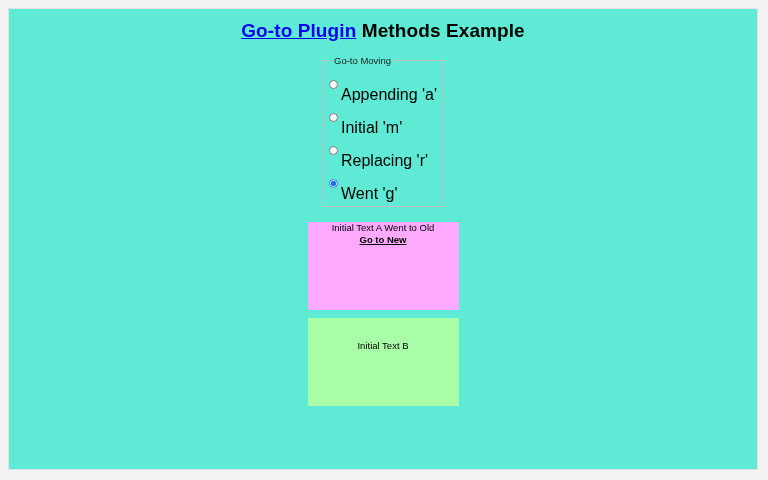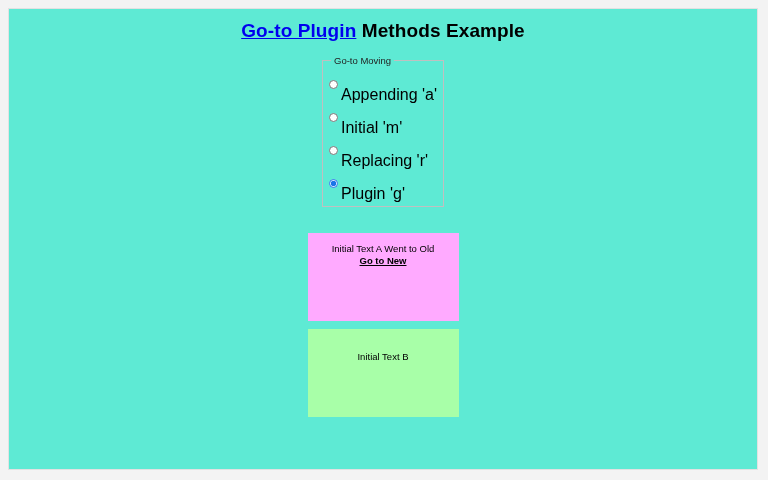--- a/index.html
+++ b/index.html
@@ -81,21 +81,21 @@
     width: 151px;
     height: 88px;
     margin: 0 auto;
     box-sizing: border-box;
     text-align: center;
     font-size: 9.5px;
     color: #000000;
     line-height: 12px;
   }
 
-  .box-pink   { background: #ffaaff; margin-top: 26px; padding-top: 10px; }
+  .box-pink   { background: #ffaaff; margin-top: 15px; }
   .box-green  { background: #a8ffa8; margin-top: 8px;  padding-top: 22px; }
   .box-blue   { background: #aaaafa; margin-top: 28px; padding-top: 12px; }
 
   .inner-link {
     color: #000000;
     font-weight: bold;
     cursor: pointer;
     text-align: right;
   }
 
@@ -124,21 +124,21 @@
       <span class="radio-label">Initial 'm'</span>
     </label>
 
     <label class="radio-row">
       <input type="radio" name="gotomethod" style="">
       <span class="radio-label">Replacing 'r'</span>
     </label>
 
     <label class="radio-row">
       <input type="radio" name="gotomethod" checked="" style="">
-      <span class="radio-label">Plugin 'g'</span>
+      <span class="radio-label">Went 'g'</span>
     </label>
   </fieldset>
 
   <div class="target-box box-pink">
     <span class="box-line">Initial Text A Went to Old</span>
     <a class="inner-link" href="#">Go to New</a>
   </div>
 
   <div class="target-box box-green">
     <span class="box-line">Initial Text B</span>

